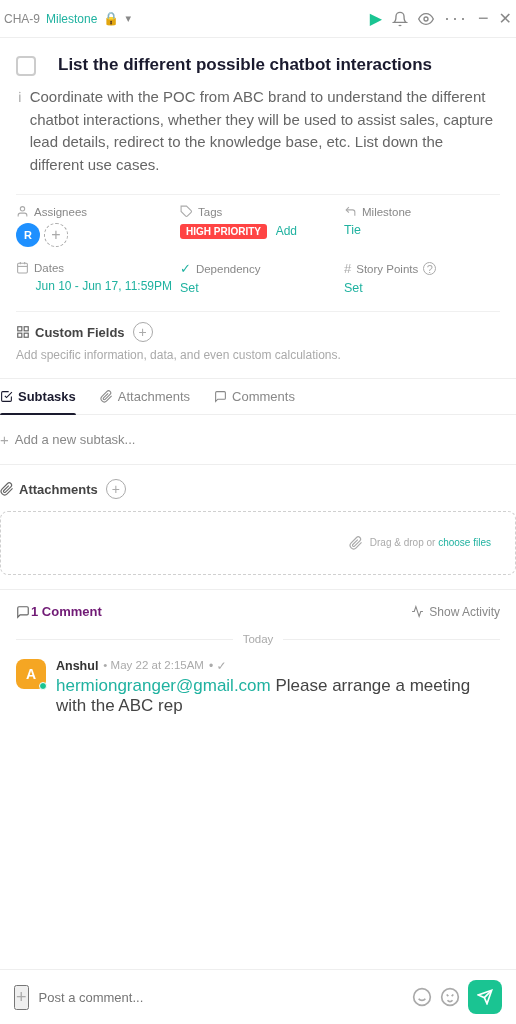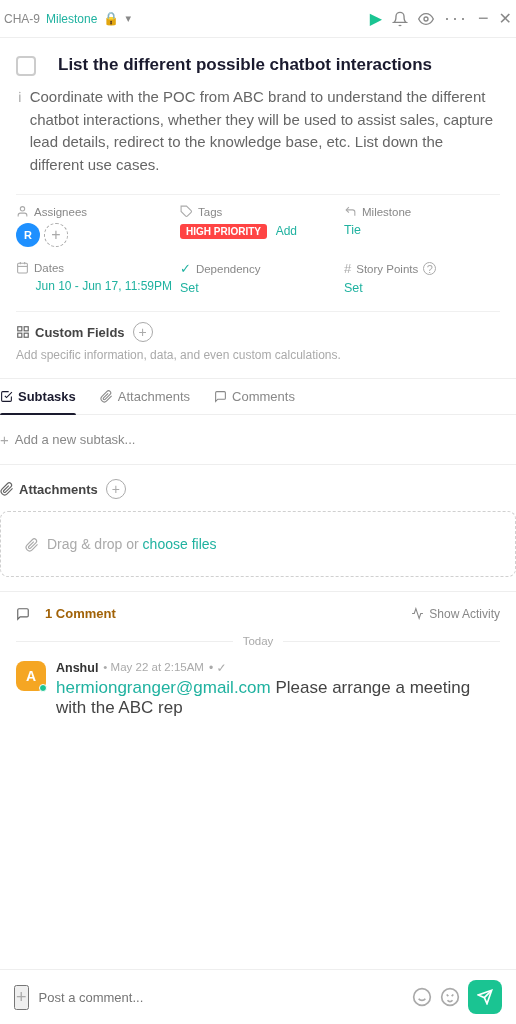--- a/index.html
+++ b/index.html
@@ -320,46 +320,46 @@
       font-weight: 600;
       color: #444;
       display: flex;
       align-items: center;
       gap: 5px;
     }
     .drop-zone {
       border: 1.5px dashed #d0d0d0;
       border-radius: 8px;
       padding: 24px;
-      text-align: left;
-      color: #aaa;
-      font-size: 14px;
+      text-align: right;
+      color: #aaa;
+      font-size: 10px;
     }
     .drop-zone a {
       color: #20b2a0;
       text-decoration: none;
     }
 
     
     .comments-section {
       padding: 14px 16px;
     }
     .comments-header {
       display: flex;
       align-items: center;
       justify-content: space-between;
       margin-bottom: 14px;
     }
     .comments-label {
       font-size: 13px;
       font-weight: 600;
-      color: #a16207;
-      display: flex;
-      align-items: center;
-      gap: 15px;
+      color: #701a75;
+      display: flex;
+      align-items: center;
+      gap: 1px;
     }
     .show-activity-btn {
       display: flex;
       align-items: center;
       gap: 5px;
       color: #888;
       font-size: 12px;
       cursor: pointer;
       background: none;
       border: none;

